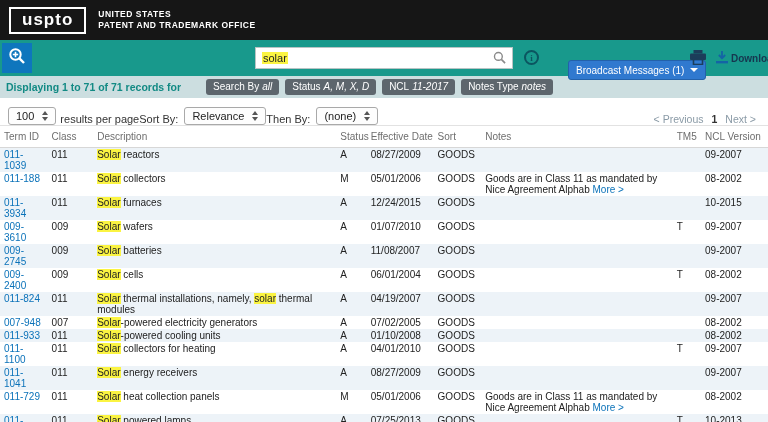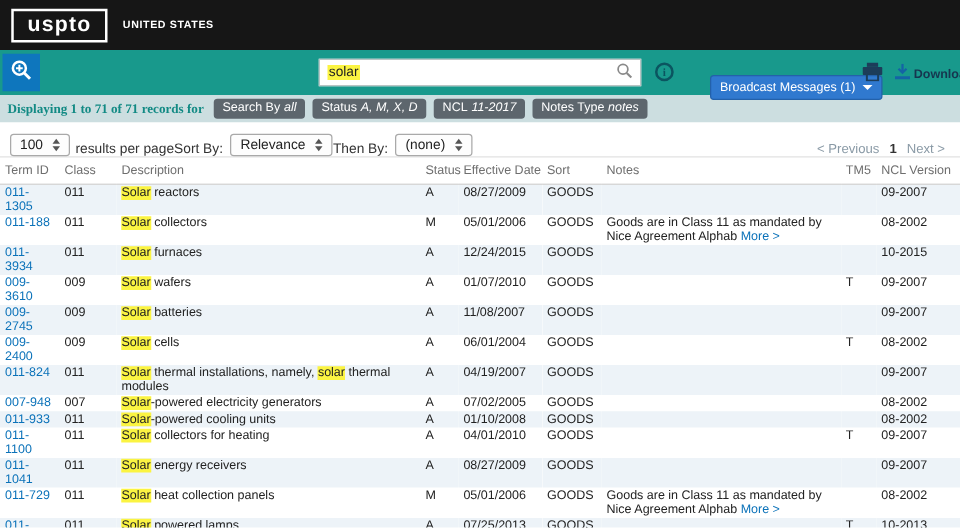--- a/index.html
+++ b/index.html
@@ -30,21 +30,21 @@
     border:1px solid #2361aa; border-radius:3px; color:#fff; font-size:10px;
     display:flex; align-items:center; padding:0 7px; cursor:pointer; white-space:nowrap; }
   .caret { width:0; height:0; border-left:4px solid transparent; border-right:4px solid transparent;
     border-top:4px solid #fff; margin-left:6px; }
   .print-ic { position:absolute; left:690px; top:10px; cursor:pointer; }
   .dl { position:absolute; left:716px; top:11px; display:flex; align-items:center; gap:3px;
     color:#16364f; font-size:10px; font-weight:bold; cursor:pointer; white-space:nowrap; }
 
   
   .fbar { height:22px; background:#ccdee0; display:flex; align-items:center; padding:0 6px; }
-  .disp { color:#128a84; font-size:10.5px; font-weight:bold; margin-right:2px;font-family:Liberation Serif, serif; }
+  .disp { color:#128a84; font-size:10.5px; font-weight:bold; margin-right:19px; }
   .fbtn { background:#5d666d; color:#fff; border-radius:3px; padding:2px 7px 3px;
     font-size:10px; margin-left:6px; cursor:pointer; white-space:nowrap; }
   .fval { margin-left:3px; font-style:italic; }
 
   
   .ctrl { height:28px; background:#fff; display:flex; align-items:flex-end; padding:0 8px;
     font-size:11px; color:#333; border-bottom:1px solid #e2e2e2; }
   .sel { border:1px solid #a9a9a9; border-radius:3px; background:#fdfdfd; padding:2px 7px;
     display:inline-flex; align-items:center; font-size:11px; color:#222; cursor:pointer; }
   .arrows { display:inline-flex; flex-direction:column; gap:2px; margin-left:8px; }
@@ -74,20 +74,21 @@
 </style>
 </head>
 <body>
 
 <div class="app">
 
   <div class="hdr">
     <div class="logo">uspto</div>
     <div class="hdr-title">
       <div>UNITED STATES</div>
+      <div>PATENT AND TRADEMARK OFFICE</div>
     </div>
   </div>
 
   <div class="sbar">
     <div class="zoom-btn">
       <span>
         <svg width="18" height="18" viewBox="0 0 18 18">
           <circle cx="7.5" cy="7.5" r="5.2" stroke="#fff" stroke-width="2" fill="none"></circle>
           <line x1="11.4" y1="11.4" x2="16" y2="16" stroke="#fff" stroke-width="2.4"></line>
           <line x1="4.8" y1="7.5" x2="10.2" y2="7.5" stroke="#fff" stroke-width="1.6"></line>
@@ -205,21 +206,21 @@
         <th>Status</th>
         <th>Effective Date</th>
         <th>Sort</th>
         <th>Notes</th>
         <th>TM5</th>
         <th>NCL Version</th>
       </tr>
     </thead>
     <tbody>
         <tr class="alt">
-          <td><a class="term">011-1305</a></td>
+          <td><a class="term">011-1039</a></td>
           <td>011</td>
           <td><mark>Solar</mark> reactors</td>
           <td>A</td>
           <td>08/27/2009</td>
           <td>GOODS</td>
           <td></td>
           <td></td>
           <td>09-2007</td>
         </tr>
         <tr>

